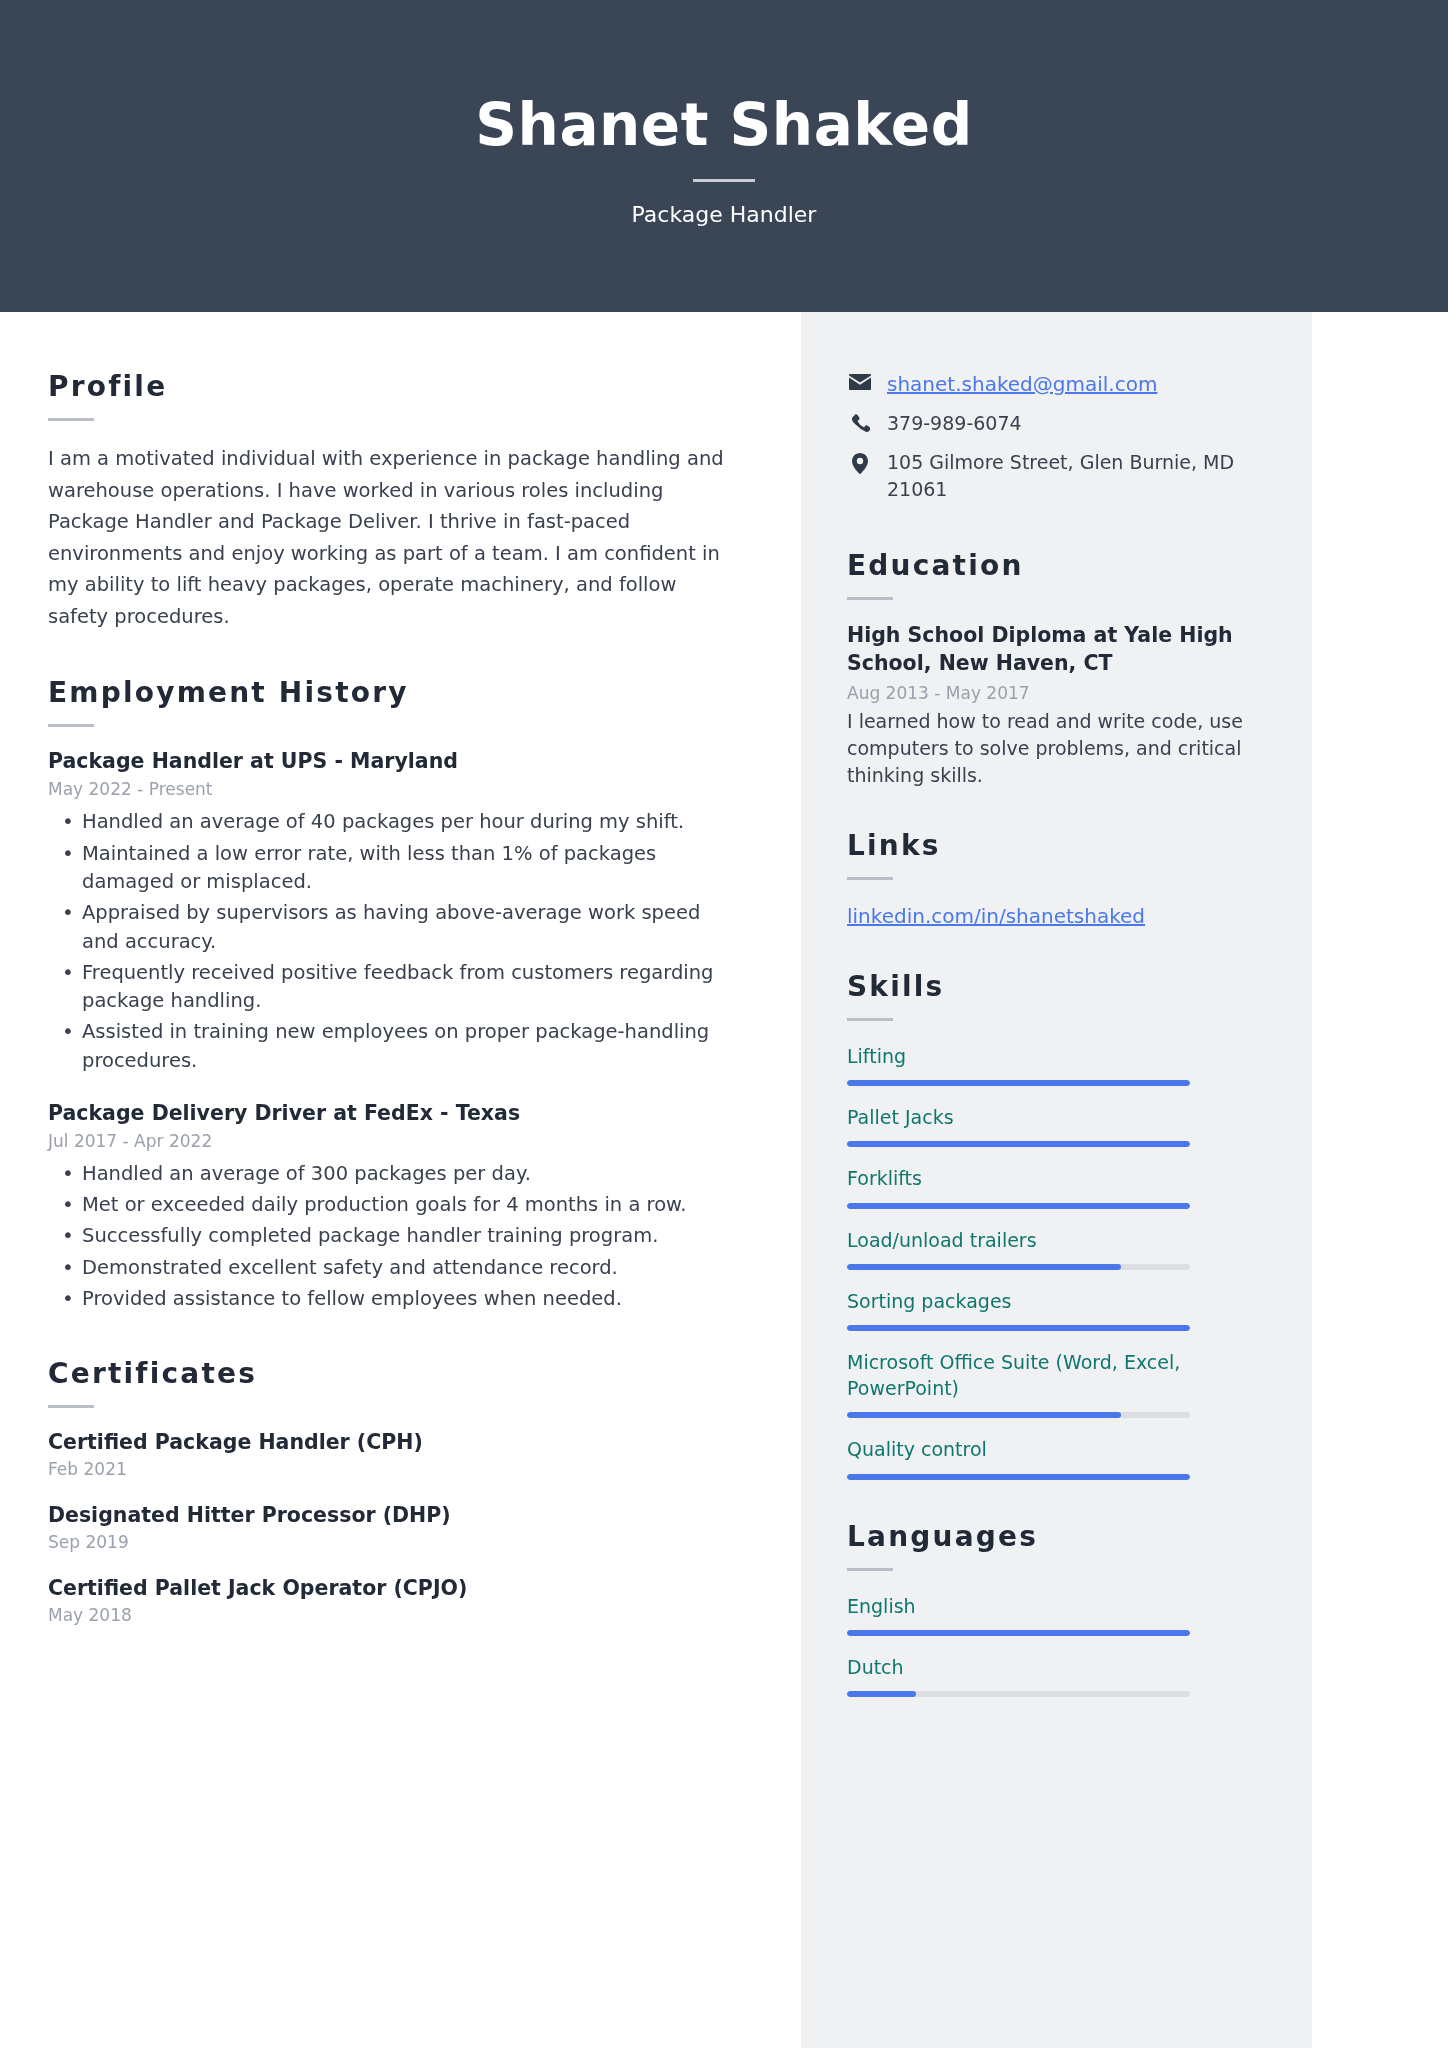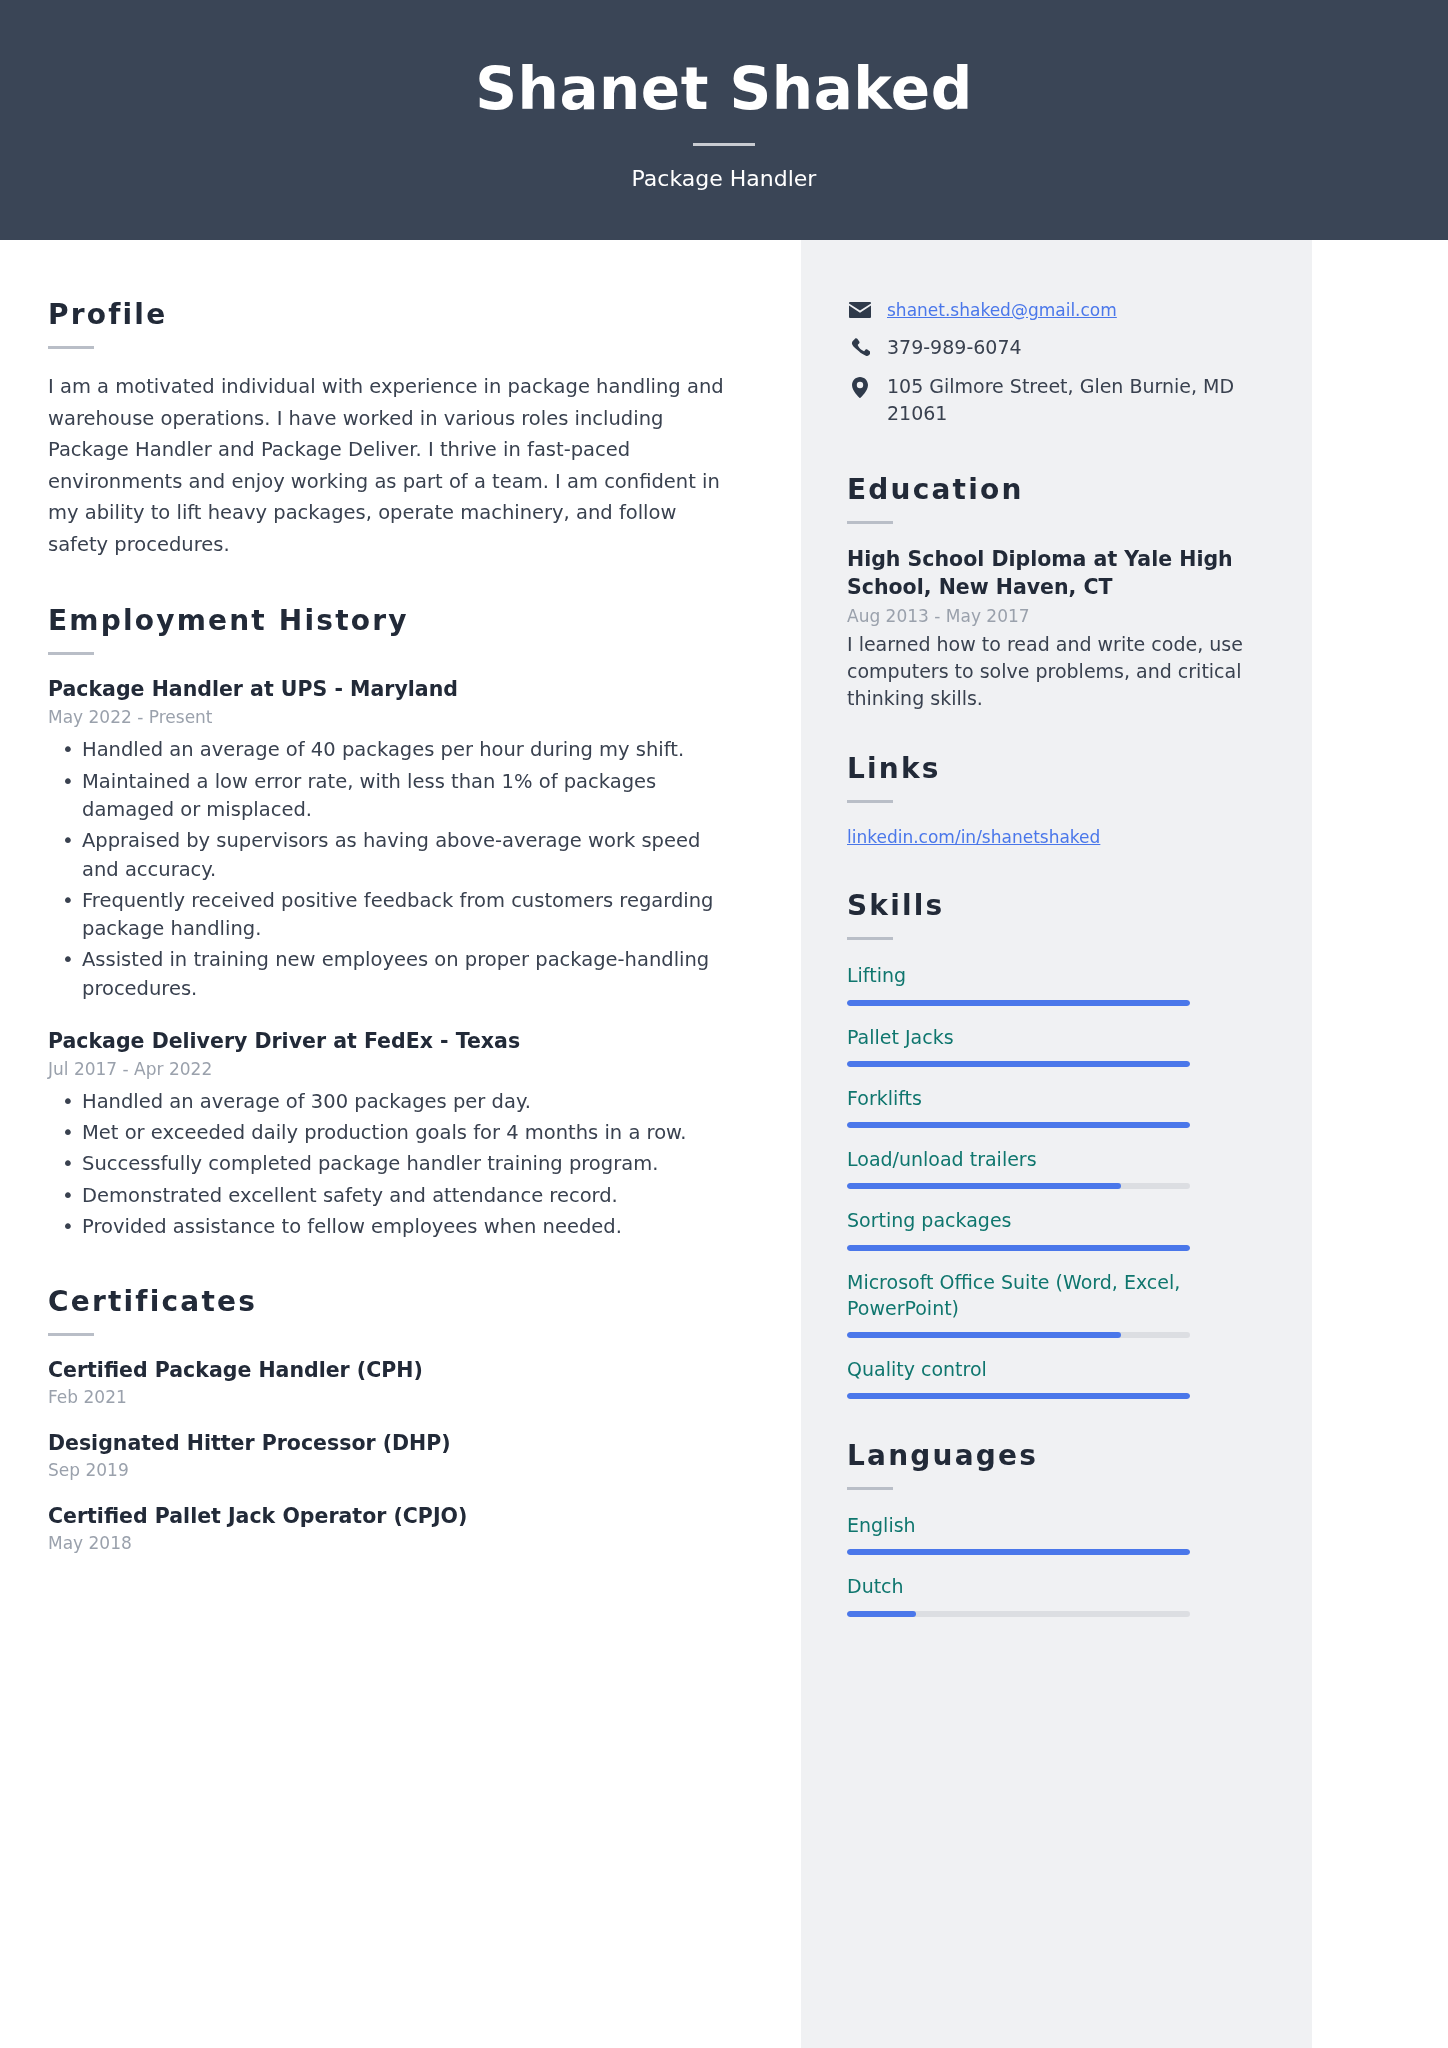--- a/index.html
+++ b/index.html
@@ -6,21 +6,21 @@
   html, body {
     width: 1448px;
     background: #ffffff;
     font-family: "DejaVu Sans", sans-serif;
   }
   body { width: 1448px; min-height: 2048px; position: relative; }
 
   
   .header {
     background: #3a4556;
-    height: 240px;
+    height: 312px;
     display: flex;
     flex-direction: column;
     align-items: center;
     justify-content: center;
     padding-top: 10px;
   }
   .header-name {
     color: #ffffff;
     font-size: 58px;
     font-weight: bold;
@@ -132,21 +132,21 @@
   }
   .contact-icon svg { display: block; fill: #2f3a4a; }
   .contact-text {
     font-size: 19px;
     color: #39414f;
     line-height: 1.42;
   }
   .link-blue {
     color: #4a77ea;
     text-decoration: underline;
-    font-size: 17px;
+    font-size: 20px;
     line-height: 1.42;
   }
 
   
   .edu-title {
     font-size: 20.5px;
     font-weight: bold;
     color: #222a38;
     line-height: 1.35;
     margin-bottom: 5px;

